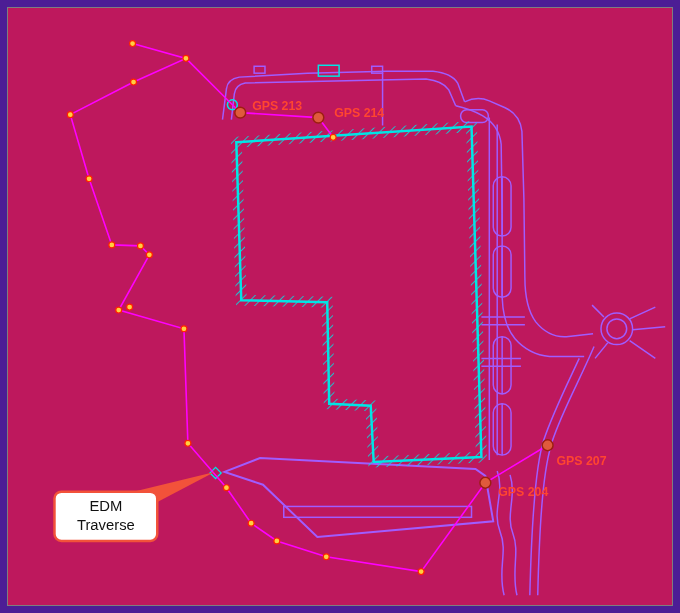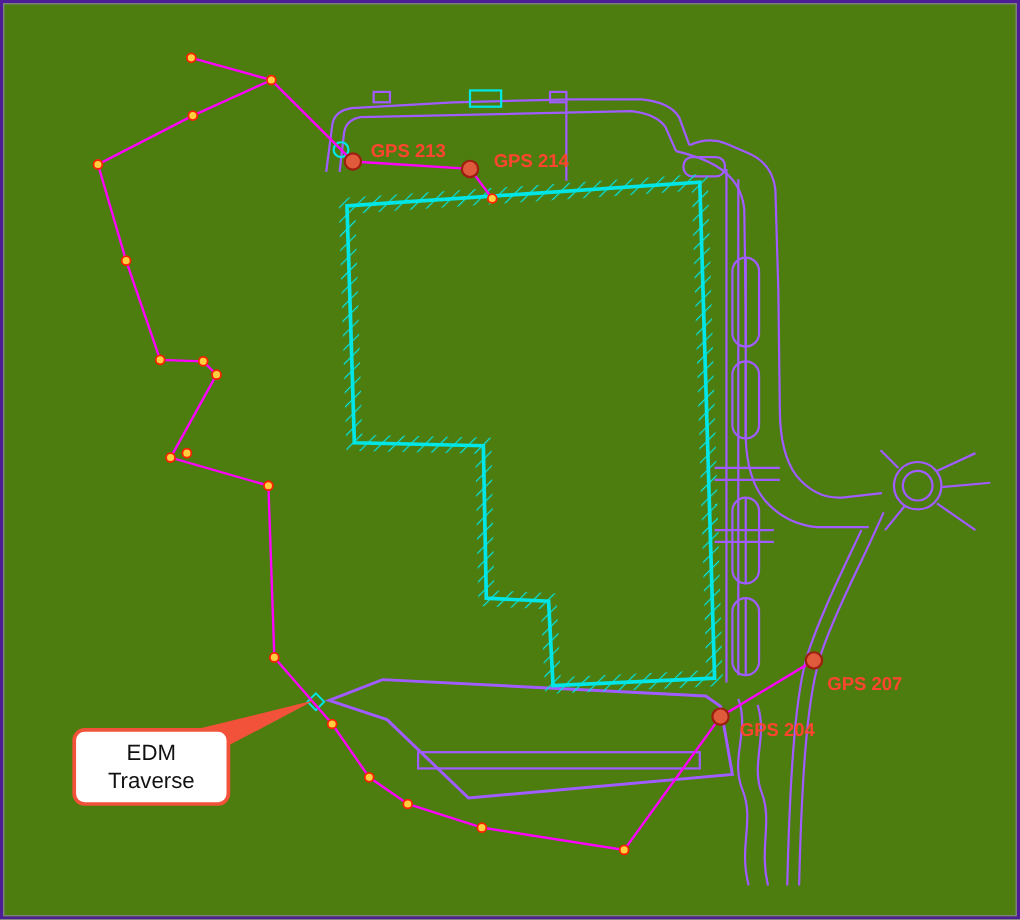--- a/index.html
+++ b/index.html
@@ -1,18 +1,18 @@
 <!DOCTYPE html>
 <html style="--traverse: #ff00ff; --node_fill: #ffcf40; --node_stroke: #ff2000; --building: #00e6e6; --site: #a05cff; --gps_fill: #e05a3c; --gps_stroke: #9c1f10; --gps_label: #ff4530; --callout_border: #f2523a; --callout_fill: #ffffff; --callout_text: #111111;"><head>
 <meta charset="utf-8">
 <style>
   html,body{margin:0;padding:0;width:680px;height:613px;overflow:hidden;background:#d2d2d2;}
   .frame{
     position:relative;width:680px;height:613px;box-sizing:border-box;
-    background:#4d7c0f;border:2px solid #4c1d95;box-shadow:inset 0 0 0 1px #7e7e7e;
+    background:#be185d;border:7px solid #4c1d95;box-shadow:inset 0 0 0 1px #7e7e7e;
   }
   #plan{position:absolute;left:4px;top:4px;display:block;}
   #plan text{font-family:"Liberation Sans",sans-serif;}
   .gps-label{font-size:12.5px;font-weight:700;fill:var(--gps_label,#ff4530);}
   .callout-text{font-size:15px;font-weight:400;fill:var(--callout_text,#111111);text-anchor:middle;}
   .site{stroke:var(--site,#a05cff);fill:none;stroke-width:1.5;}
   .site-thick{stroke:var(--site,#a05cff);fill:none;stroke-width:2;}
   .bld{stroke:var(--building,#00e6e6);fill:none;}
   .bld-stroke{stroke:var(--building,#00e6e6);}
 </style>

